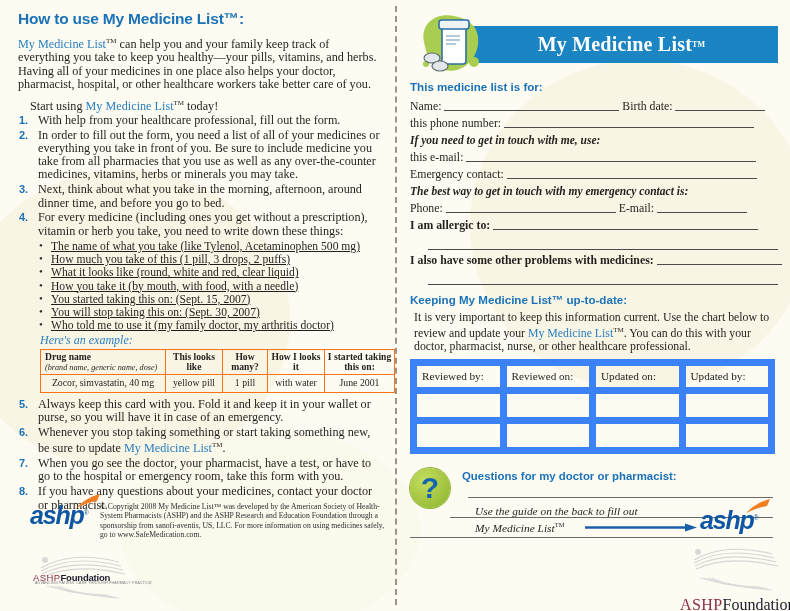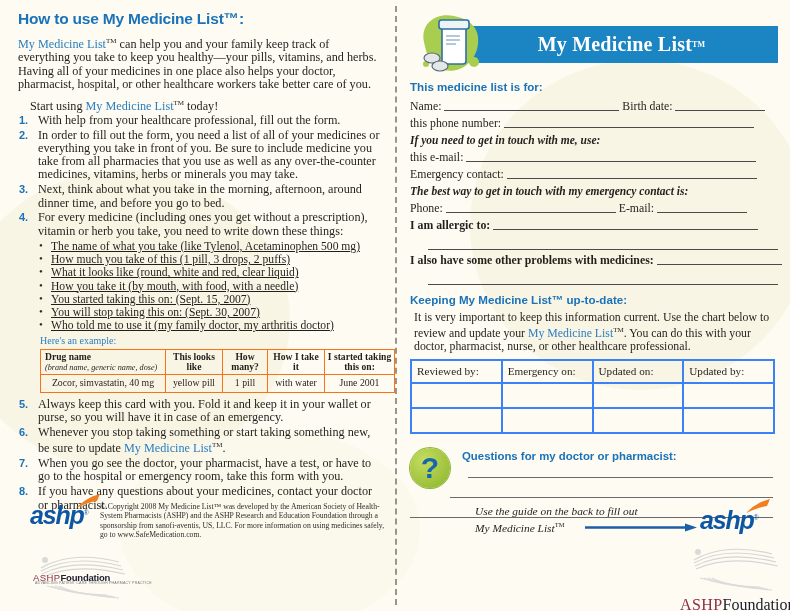--- a/index.html
+++ b/index.html
@@ -47,21 +47,21 @@
     color:#1a72b8;font-size:11px;
   }
   ul.bullets{list-style:none;margin:2px 0 0 0;padding:0;text-decoration:underline;}
   ul.bullets>li{
     position:relative;padding-left:13px;font-size:11.6px;line-height:13.2px;
   }
   ul.bullets>li:before{
     content:"•";position:absolute;left:1px;top:-1px;font-size:11px;color:#2b2b2b;
   }
   .example-label{
-    color:#2a7fc1;font-size:10px;margin:2px 0 1px 2px;
+    font-style:italic;color:#2a7fc1;font-size:12px;margin:2px 0 1px 2px;
     font-family:"Liberation Serif", serif;
   }
 
   table.example{
     border-collapse:collapse;width:327px;margin-left:2px;margin-bottom:5px;
     table-layout:fixed;
   }
   table.example th,table.example td{
     border:1px solid #f97316;text-align:center;vertical-align:middle;
     font-size:9.6px;line-height:10.4px;padding:2px 2px;
@@ -128,21 +128,21 @@
     display:inline-block;border-bottom:1px solid #4a4a4a;vertical-align:-1px;height:12px;
   }
   .ruleline{border-bottom:1px solid #4a4a4a;height:13px;margin:3px 0 2px 18px;}
 
   .keep-body{font-size:11.8px;line-height:13.2px;margin:1px 0 5px 4px;}
 
   table.review{
     border-collapse:collapse;width:365px;table-layout:fixed;margin-bottom:10px;
   }
   table.review th,table.review td{
-    border:2px solid #3b82f6;height:19px;font-size:11.2px;
+    border:7px solid #3b82f6;height:19px;font-size:11.2px;
     text-align:left;padding:1px 5px;font-weight:normal;
   }
   table.review td{height:21px;}
 
   .qblock{position:relative;min-height:58px;margin-top:6px;}
   .qmark{
     position:absolute;left:0;top:4px;width:40px;height:40px;border-radius:50%;
     background:radial-gradient(circle at 35% 30%, #c4dd5e 0%, #9cc03b 70%, #86ae2e 100%);
     box-shadow:0 0 0 1px #8fb334;
   }
@@ -224,21 +224,21 @@
 
         <table class="example">
           <thead>
             <tr>
               <th style="width:118px" class="th-left">
                 <span>Drug name</span>
                 <span class="th-sub">(brand name, generic name, dose)</span>
               </th>
               <th style="width:52px">This looks like</th>
               <th style="width:40px">How many?</th>
-              <th style="width:52px">How I take it</th>
+              <th style="width:52px">How I looks it</th>
               <th style="width:65px">I started taking this on:</th>
             </tr>
           </thead>
           <tbody>
             <tr>
               <td>Zocor, simvastatin, 40 mg</td>
               <td>yellow pill</td>
               <td>1 pill</td>
               <td>with water</td>
               <td>June 2001</td>
@@ -371,21 +371,21 @@
     <h2 class="section" style="margin-top:8px">Keeping My Medicine List™ up-to-date:</h2>
 
     <p class="keep-body">
       <span>It is very important to keep this information current. Use the chart below to review and update your </span><span class="blue">My Medicine List</span><sup class="tm">TM</sup><span>. You can do this with your doctor, pharmacist, nurse, or other healthcare professional.</span>
     </p>
 
     <table class="review">
       <thead>
         <tr>
           <th>Reviewed by:</th>
-          <th>Emergency on:</th>
+          <th>Reviewed on:</th>
           <th>Updated on:</th>
           <th>Updated by:</th>
         </tr>
       </thead>
       <tbody>
         <tr>
           <td></td>
           <td></td>
           <td></td>
           <td></td>

